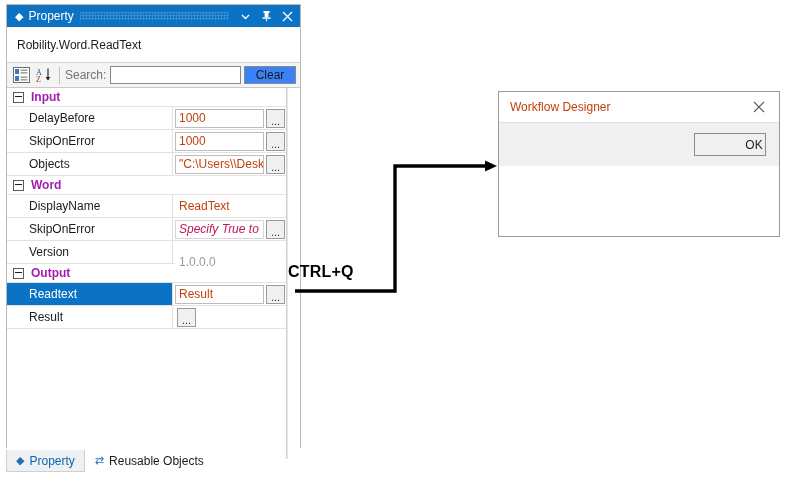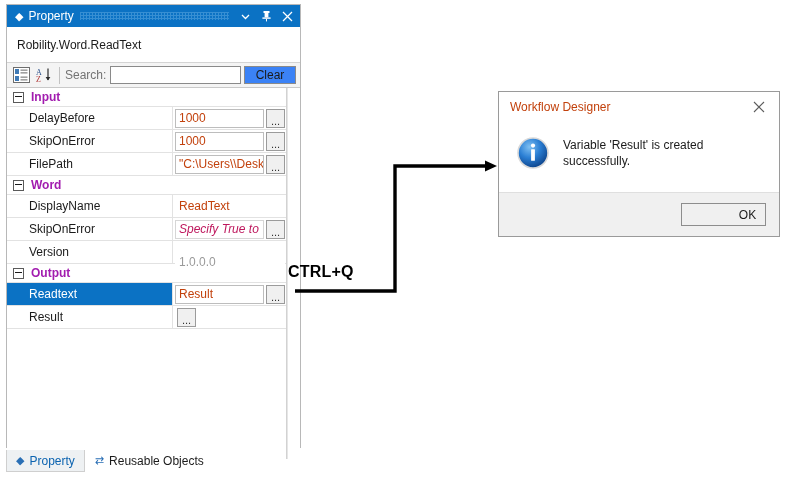--- a/index.html
+++ b/index.html
@@ -225,21 +225,21 @@
   .info-ico{flex:none;margin-right:14px;}
   .dlg-msg{font-size:12px;color:#1b1b1b;line-height:1.3;}
   .dlg-footer{
     height:44px;background:#f0f0f0;
     border-top:1px solid #dfdfdf;
     display:flex;align-items:center;justify-content:flex-end;
     padding-right:13px;
     box-sizing:border-box;
   }
   .ok-btn{
-    width:85px;height:23px;
+    width:72px;height:23px;
     border:1px solid #8d8d8d;background:#f0f0f0;
     display:flex;align-items:center;justify-content:center;
     font-family:inherit;font-size:12px;color:#1b1b1b;
     box-sizing:border-box;cursor:default;padding-left:48px;
   }
 </style>
 </head>
 <body>
 
 <div id="property-panel">
@@ -310,21 +310,21 @@
           </div>
         </div>
         <div class="prop-row">
           <div class="pname">SkipOnError</div>
           <div class="pval">
             <div class="vbox">1000</div>
             <div class="ell-btn">...</div>
           </div>
         </div>
         <div class="prop-row">
-          <div class="pname">FilePath</div>
+          <div class="pname">Objects</div>
           <div class="pval">
             <div class="vbox">"C:\Users\\Desk</div>
             <div class="ell-btn">...</div>
           </div>
         </div>
         <div class="grp-row">
           <span class="grp-toggle"></span>
           <span class="grp-label">Word</span>
         </div>
         <div class="prop-row">
@@ -389,33 +389,16 @@
 
 <div id="dialog">
   <div class="dlg-title">
     <span class="dlg-title-text">Workflow Designer</span>
     <span class="dlg-close">
       <svg width="12" height="12" viewBox="0 0 12 12">
           <path d="M1 1 L11 11 M11 1 L1 11" stroke="#5d5d5d" stroke-width="1.1" fill="none"></path>
         </svg>
     </span>
   </div>
-  <div class="dlg-body">
-    <span class="info-ico">
-      <svg width="32" height="32" viewBox="0 0 32 32">
-        <defs>
-          <radialGradient id="ig" cx="38%" cy="30%" r="75%">
-            <stop offset="0%" stop-color="#7fc0f2"></stop>
-            <stop offset="48%" stop-color="#2b7fd4"></stop>
-            <stop offset="100%" stop-color="#0b3f85"></stop>
-          </radialGradient>
-        </defs>
-        <circle cx="16" cy="16" r="15" fill="url(#ig)" stroke="#d9d9d9" stroke-width="1.6"></circle>
-        <circle cx="16" cy="8.6" r="2.1" fill="#ffffff"></circle>
-        <rect x="14.1" y="12.2" width="3.8" height="11.6" rx="0.6" fill="#ffffff"></rect>
-      </svg>
-    </span>
-    <span class="dlg-msg">Variable 'Result' is created successfully.</span>
-  </div>
   <div class="dlg-footer">
     <div class="ok-btn">OK</div>
   </div>
 </div>
 
 </body></html>

